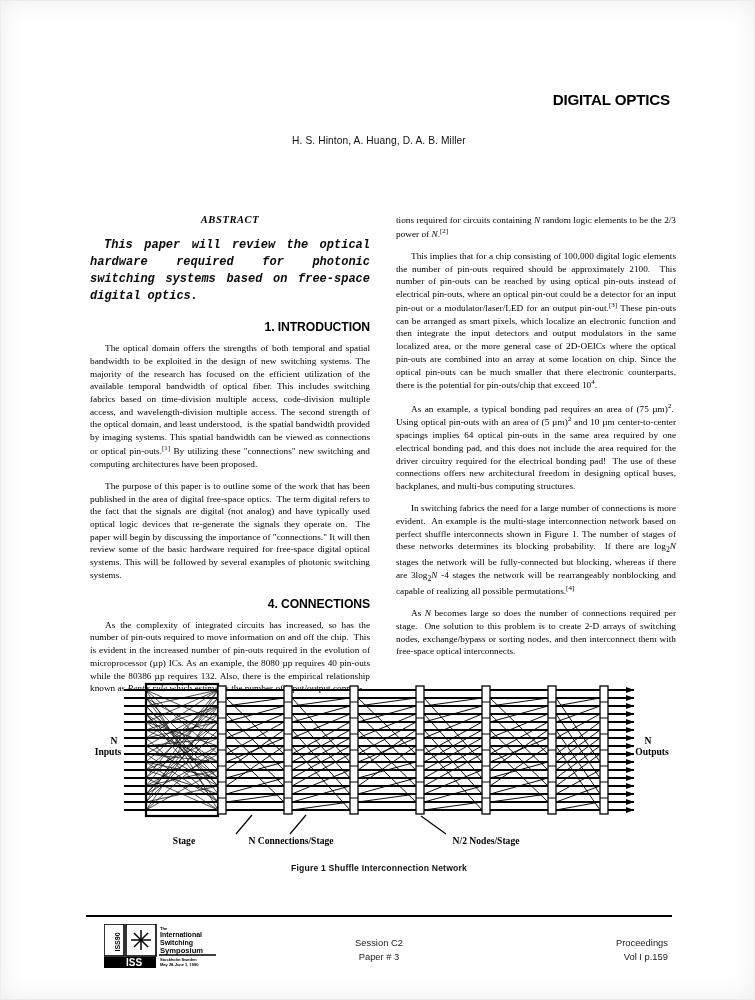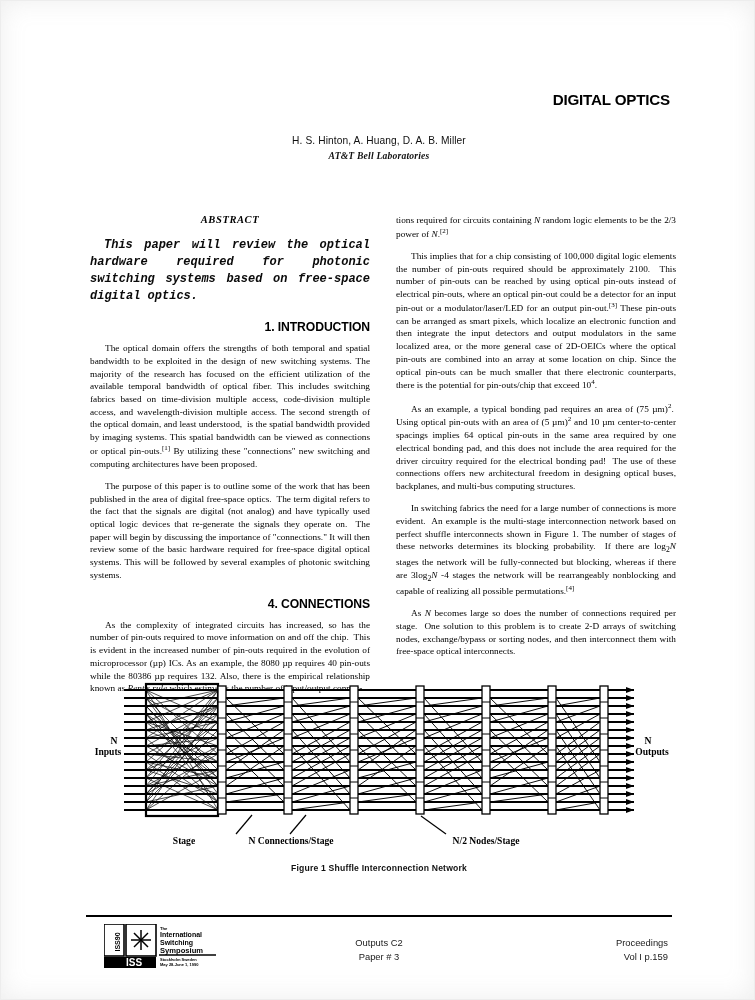--- a/index.html
+++ b/index.html
@@ -192,21 +192,20 @@
 <div class="page">
   <div class="scan-edge"></div>
 
   <div class="content">
 
     <div class="title">
       <span class="ln">DIGITAL OPTICS</span>
     </div>
 
     <div class="authors">H. S. Hinton, A. Huang, D. A. B. Miller</div>
-    <div class="affiliation">AT&amp;T Bell Laboratories</div>
 
     <div class="columns">
 
       <div class="col">
 
         <div class="abstract-head">ABSTRACT</div>
         <div class="abstract-body">This paper will review the optical hardware required for photonic switching systems based on free-space digital optics.</div>
 
         <h2 class="section">1. INTRODUCTION</h2>
 
@@ -586,21 +585,21 @@
           <text x="56" y="13" font-size="7">International</text>
           <text x="56" y="21" font-size="7">Switching</text>
           <text x="56" y="29" font-size="7.6">Symposium</text>
           <text x="56" y="37" font-size="4">Stockholm Sweden</text>
           <text x="56" y="42" font-size="4">May 28-June 1, 1990</text>
         </g>
         <line x1="55" y1="31" x2="112" y2="31" stroke="#000" stroke-width="1.4"></line>
       </svg>
 
       <div class="footer-center">
-        <span class="footer-line">Outputs C2</span>
+        <span class="footer-line">Session C2</span>
         <span class="footer-line">Paper # 3</span>
       </div>
 
       <div class="footer-right">
         <span class="footer-line">Proceedings</span>
         <span class="footer-line">Vol I   p.159</span>
       </div>
 
     </div>
 

